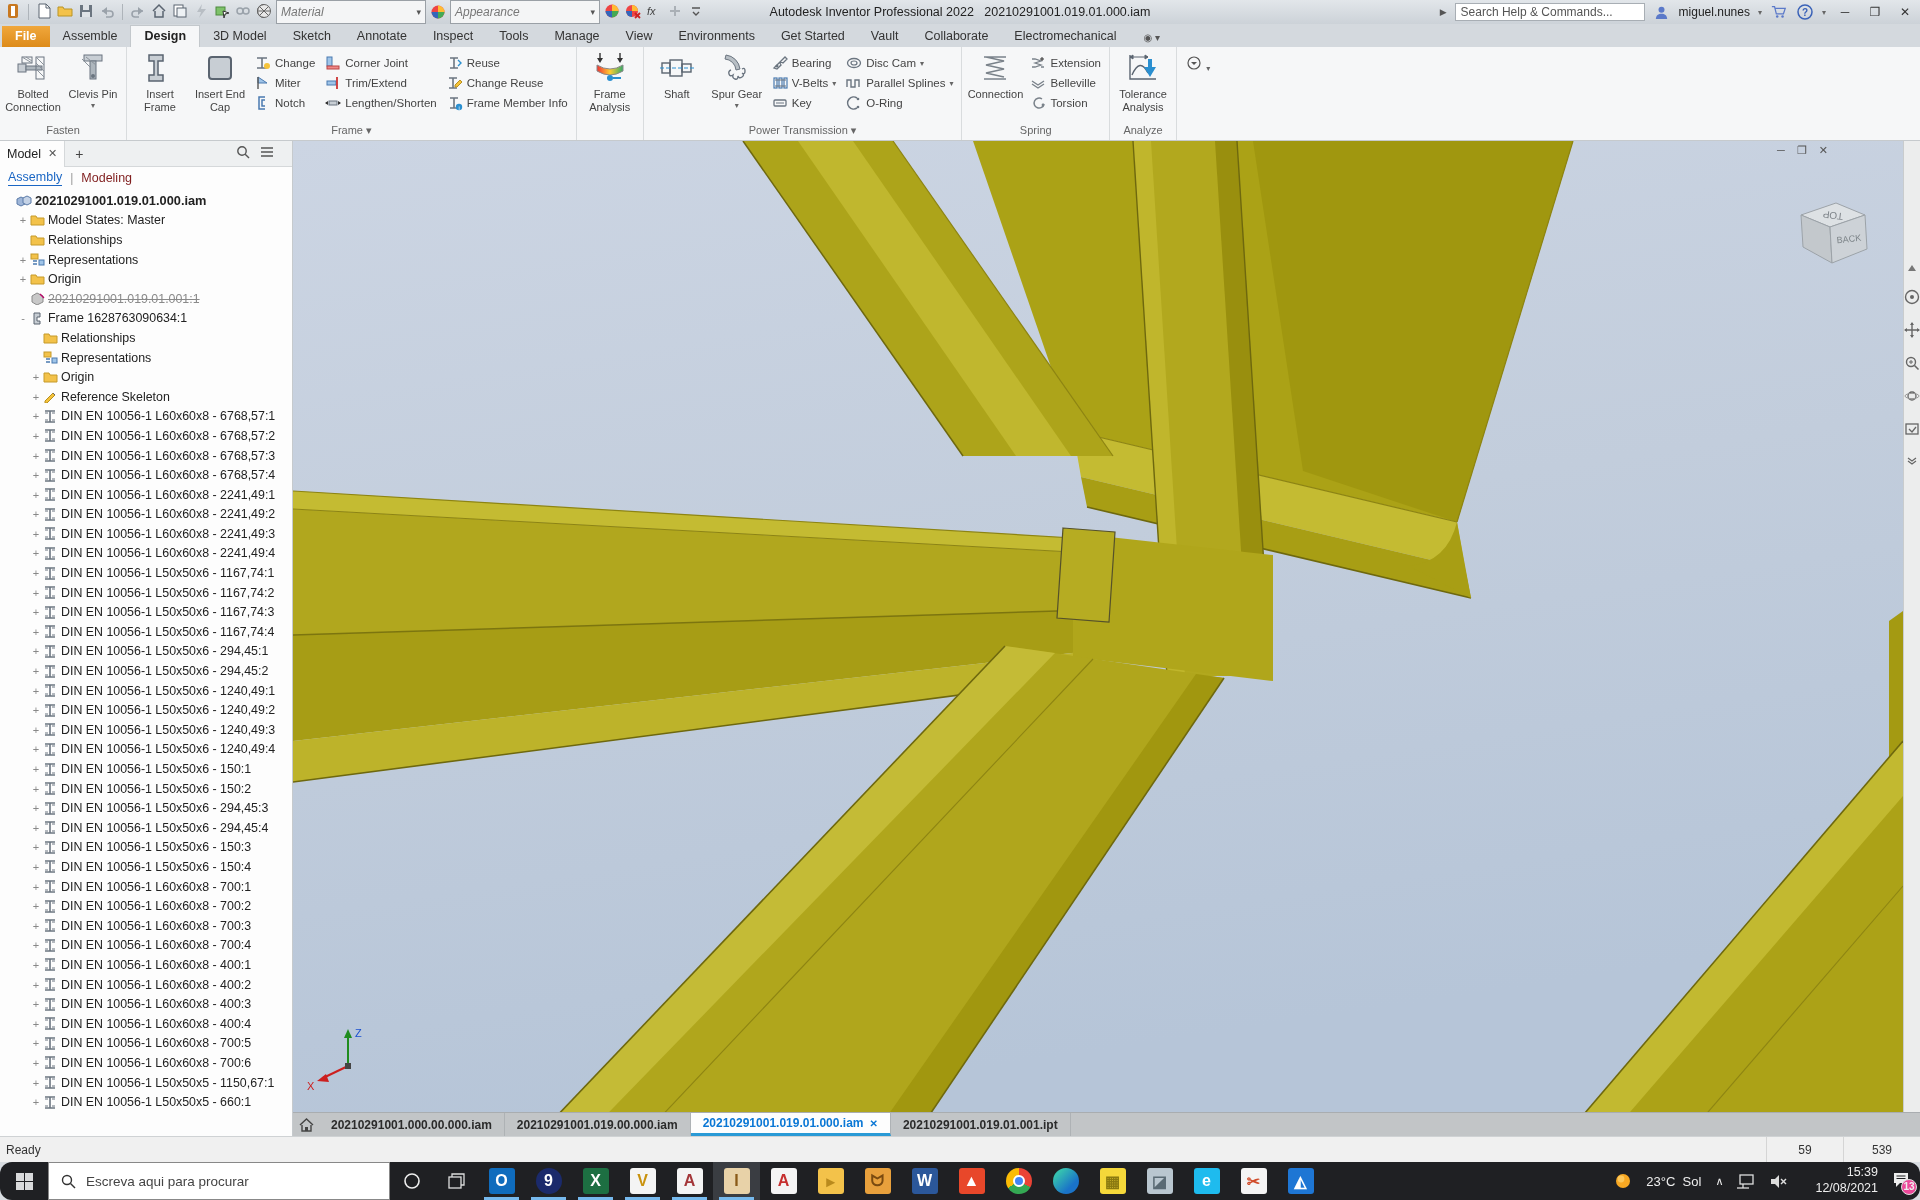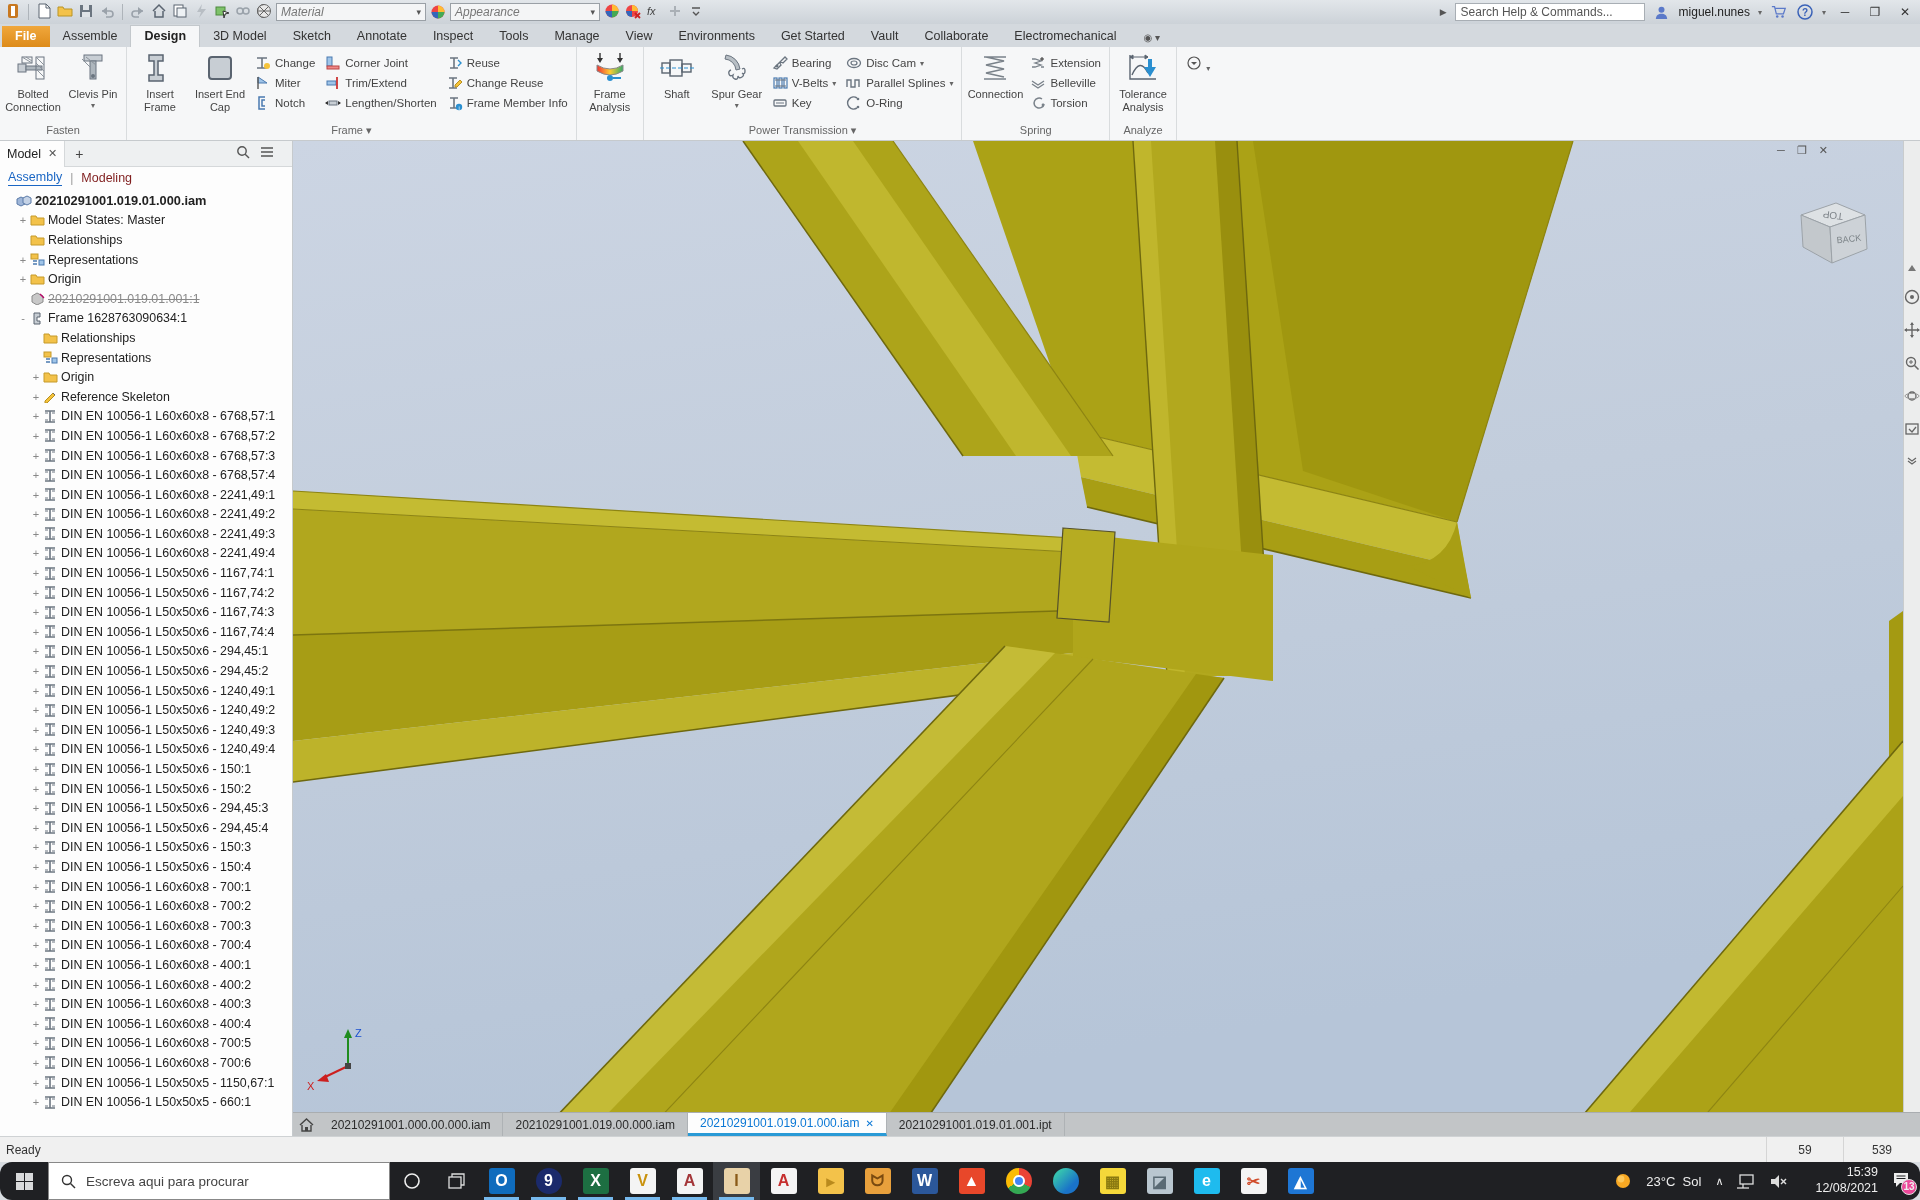--- a/index.html
+++ b/index.html
@@ -6,21 +6,21 @@
   html,body { width:1920px; height:1200px; overflow:hidden;
     font-family:"Liberation Sans", sans-serif; font-size:12px; color:#333; background:#d8dce1;}
   #app { position:relative; width:1920px; height:1200px; }
 
   
   #titlebar { position:absolute; left:0; top:0; width:1920px; height:24px;
     background:linear-gradient(#e2e6ea,#ccd2d8); display:flex; align-items:center; padding:0 4px; }
   .qat { display:flex; align-items:center; gap:3px; }
   .qicon { width:18px; height:18px; display:flex; align-items:center; justify-content:center; }
   .qsep { width:1px; height:16px; background:#aeb4ba; margin:0 3px; }
-  .qselect { height:18px; width:150px; background:#f4f5f6; border:1px solid #9aa0a6; color:#777;
+  .qselect { height:24px; width:150px; background:#f4f5f6; border:1px solid #9aa0a6; color:#777;
     font-style:italic; display:flex; align-items:center; justify-content:space-between; padding:0 4px; font-size:12px;text-align:right;}
   .qselect .dd { color:#555; font-style:normal; font-size:9px; }
   #title-center { position:absolute; left:0; right:0; text-align:center; font-size:12.5px; color:#222; pointer-events:none;}
   #title-right { margin-left:auto; display:flex; align-items:center; gap:8px; z-index:3;}
   #help-search { width:190px; height:18px; background:#fff; border:1px solid #a8aeb4; color:#555;
     display:flex; align-items:center; padding:0 5px; font-size:12px;}
   .winbtn { width:22px; text-align:center; color:#333; font-size:12px; }
 
   
   #ribbontabs { position:absolute; left:0; top:24px; width:1920px; height:23px;
@@ -74,21 +74,21 @@
   #scene { position:absolute; left:0; top:0; }
   #docwin-ctrls { position:absolute; right:75px; top:3px; display:flex; gap:12px; color:#555; font-size:11px; z-index:5;}
   #viewcube { position:absolute; right:28px; top:52px; width:86px; height:84px; z-index:4; opacity:.95;}
   #navbar { position:absolute; left:1903px; top:141px; width:17px; height:971px; background:#eceded;
     border-left:1px solid #c9cccd; z-index:4; display:flex; flex-direction:column; align-items:center;}
   #navbar .nav-icons { margin-top:120px; display:flex; flex-direction:column; gap:14px; align-items:center;}
   #winedge { position:absolute; left:1903px; top:141px; width:17px; height:995px; background:#eceded; border-left:1px solid #c9cccd;}
 
   
   #doctabs { position:absolute; left:293px; top:1112px; width:1627px; height:24px; background:#c2c5c7;
-    display:flex; align-items:stretch; border-top:1px solid #a9adb0;}
+    display:flex; align-items:stretch; border-top:1px solid #a9adb0;font-weight:bold;}
   #doctabs .home { width:26px; display:flex; align-items:center; justify-content:center; color:#444;}
   .dtab { display:flex; align-items:center; gap:6px; padding:0 12px; font-size:12px; color:#2b2b2b;
     border-right:1px solid #aeb2b5;}
   .dtab.active { background:#fdfdfd; color:#0a77d5; border-bottom:3px solid #2a9ad6; }
   .dtab .x { font-size:10px; color:#0a77d5; }
 
   
   #statusbar { position:absolute; left:0; top:1136px; width:1920px; height:26px; background:#f0f0f0;
     border-top:1px solid #cfd2d4; display:flex; align-items:center; font-size:12px; color:#333;}
   #status-left { padding-left:6px; }
@@ -235,20 +235,23 @@
           <span class="sicon"><svg width="16" height="16" viewBox="0 0 16 16">
               <path d="M8 3v10M3 8h10" stroke="#aab0b6" stroke-width="2"></path>
             </svg></span>
         </span>
         <span class="qicon">
           <span class="sicon"><svg width="16" height="16" viewBox="0 0 16 16">
               <path d="M4 5h8M5 9l3 3 3-3" stroke="#555" fill="none" stroke-width="1.4"></path>
             </svg></span>
         </span>
       </div>
+    <div id="title-center">
+      <span>Autodesk Inventor Professional 2022</span>&nbsp;&nbsp;&nbsp;<span>20210291001.019.01.000.iam</span>
+    </div>
     <div id="title-right">
       <span style="color:#555;font-size:9px;">▶</span>
       <div id="help-search">Search Help &amp; Commands...</div>
       <span class="qicon">
           <svg width="15" height="15" viewBox="0 0 16 16">
             <circle cx="8" cy="5" r="3.2" fill="#5b79c9"></circle>
             <path d="M2 15c0-3.6 2.7-5.6 6-5.6s6 2 6 5.6z" fill="#5b79c9"></path>
           </svg>
         </span>
       <span style="color:#222;">miguel.nunes</span>

